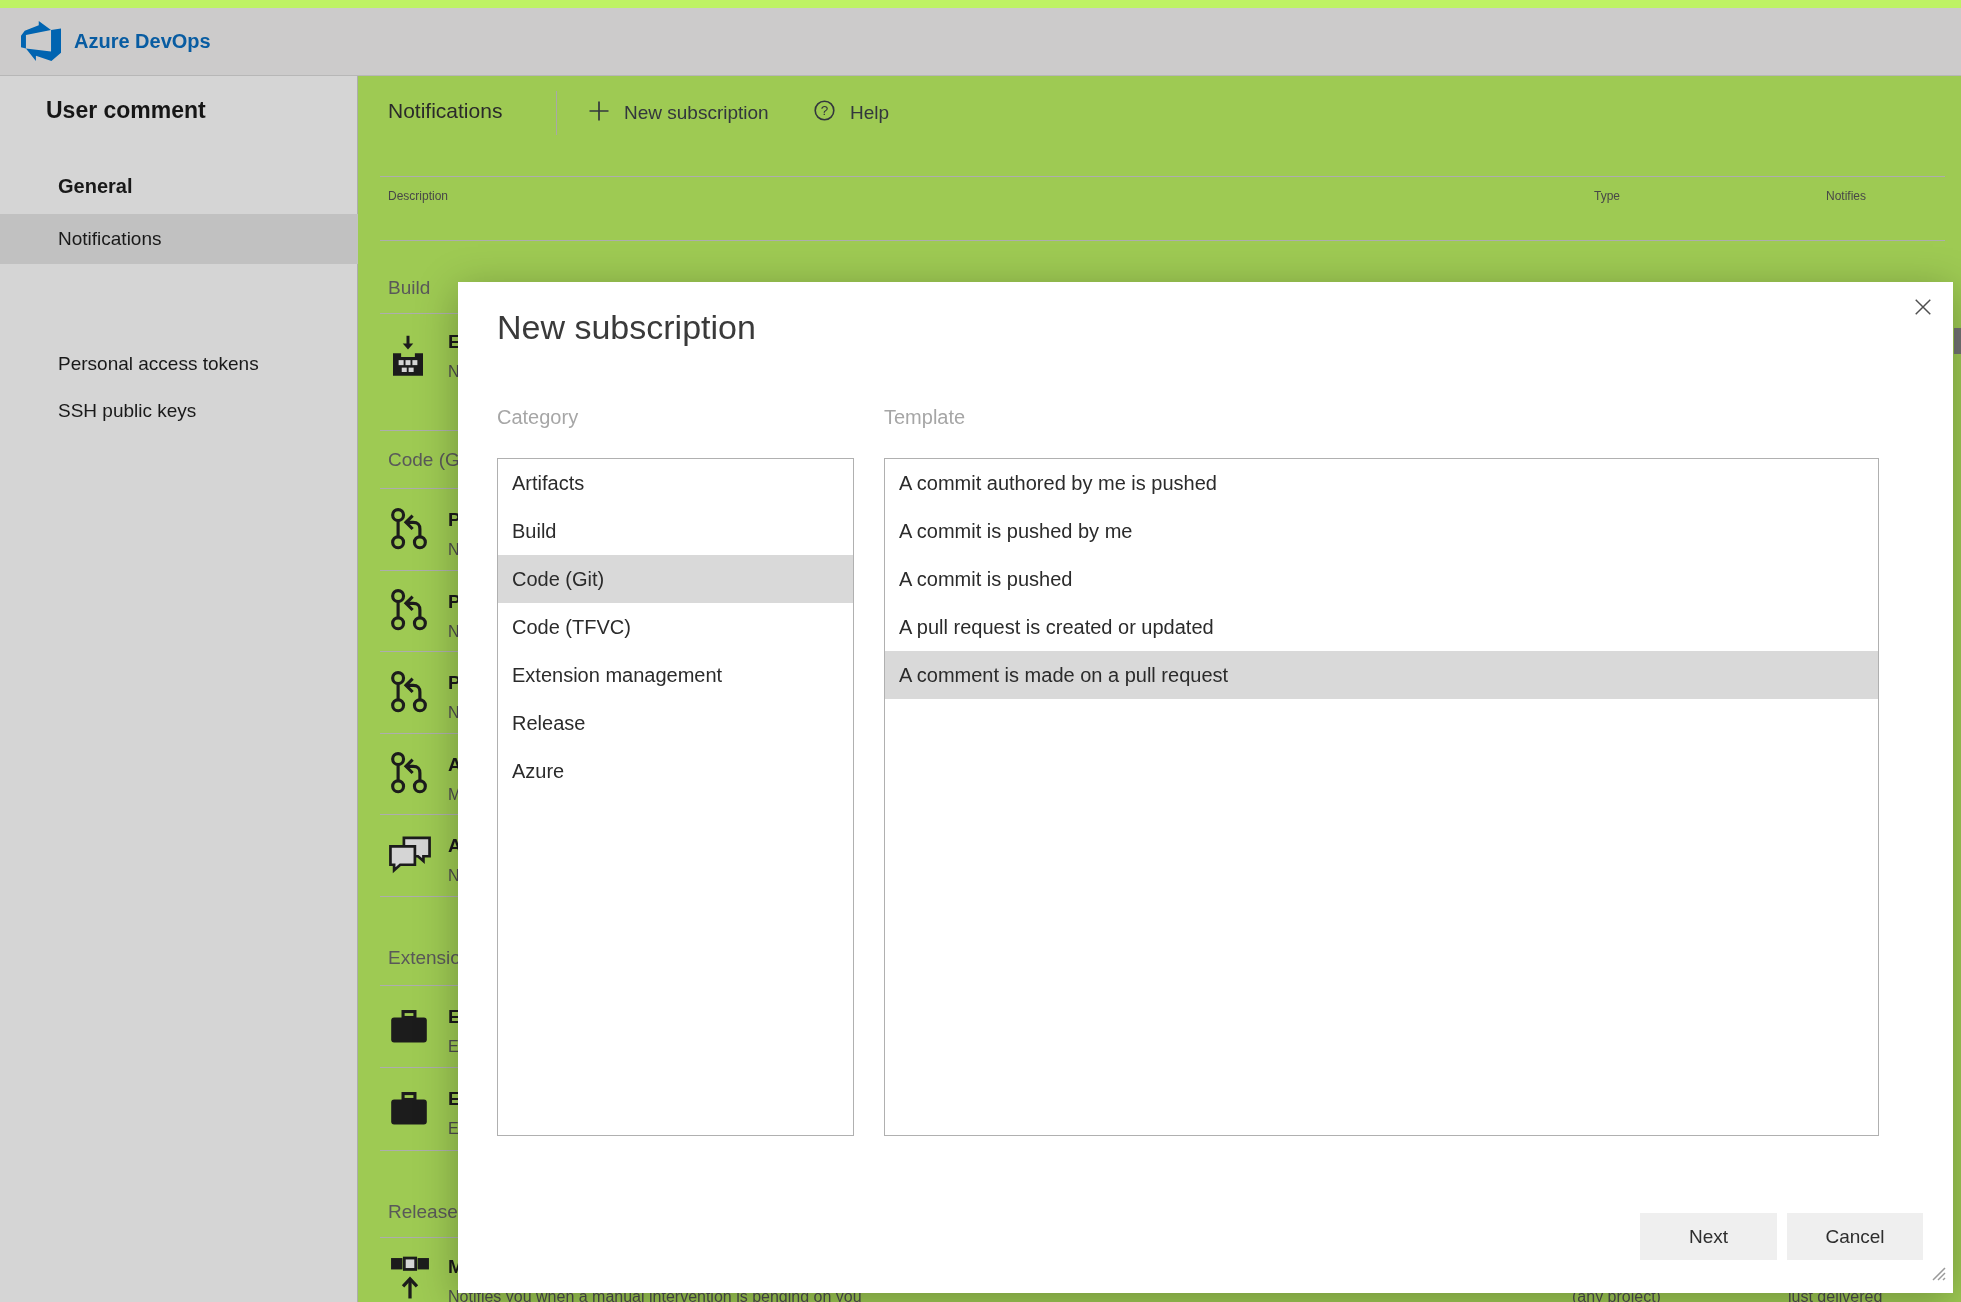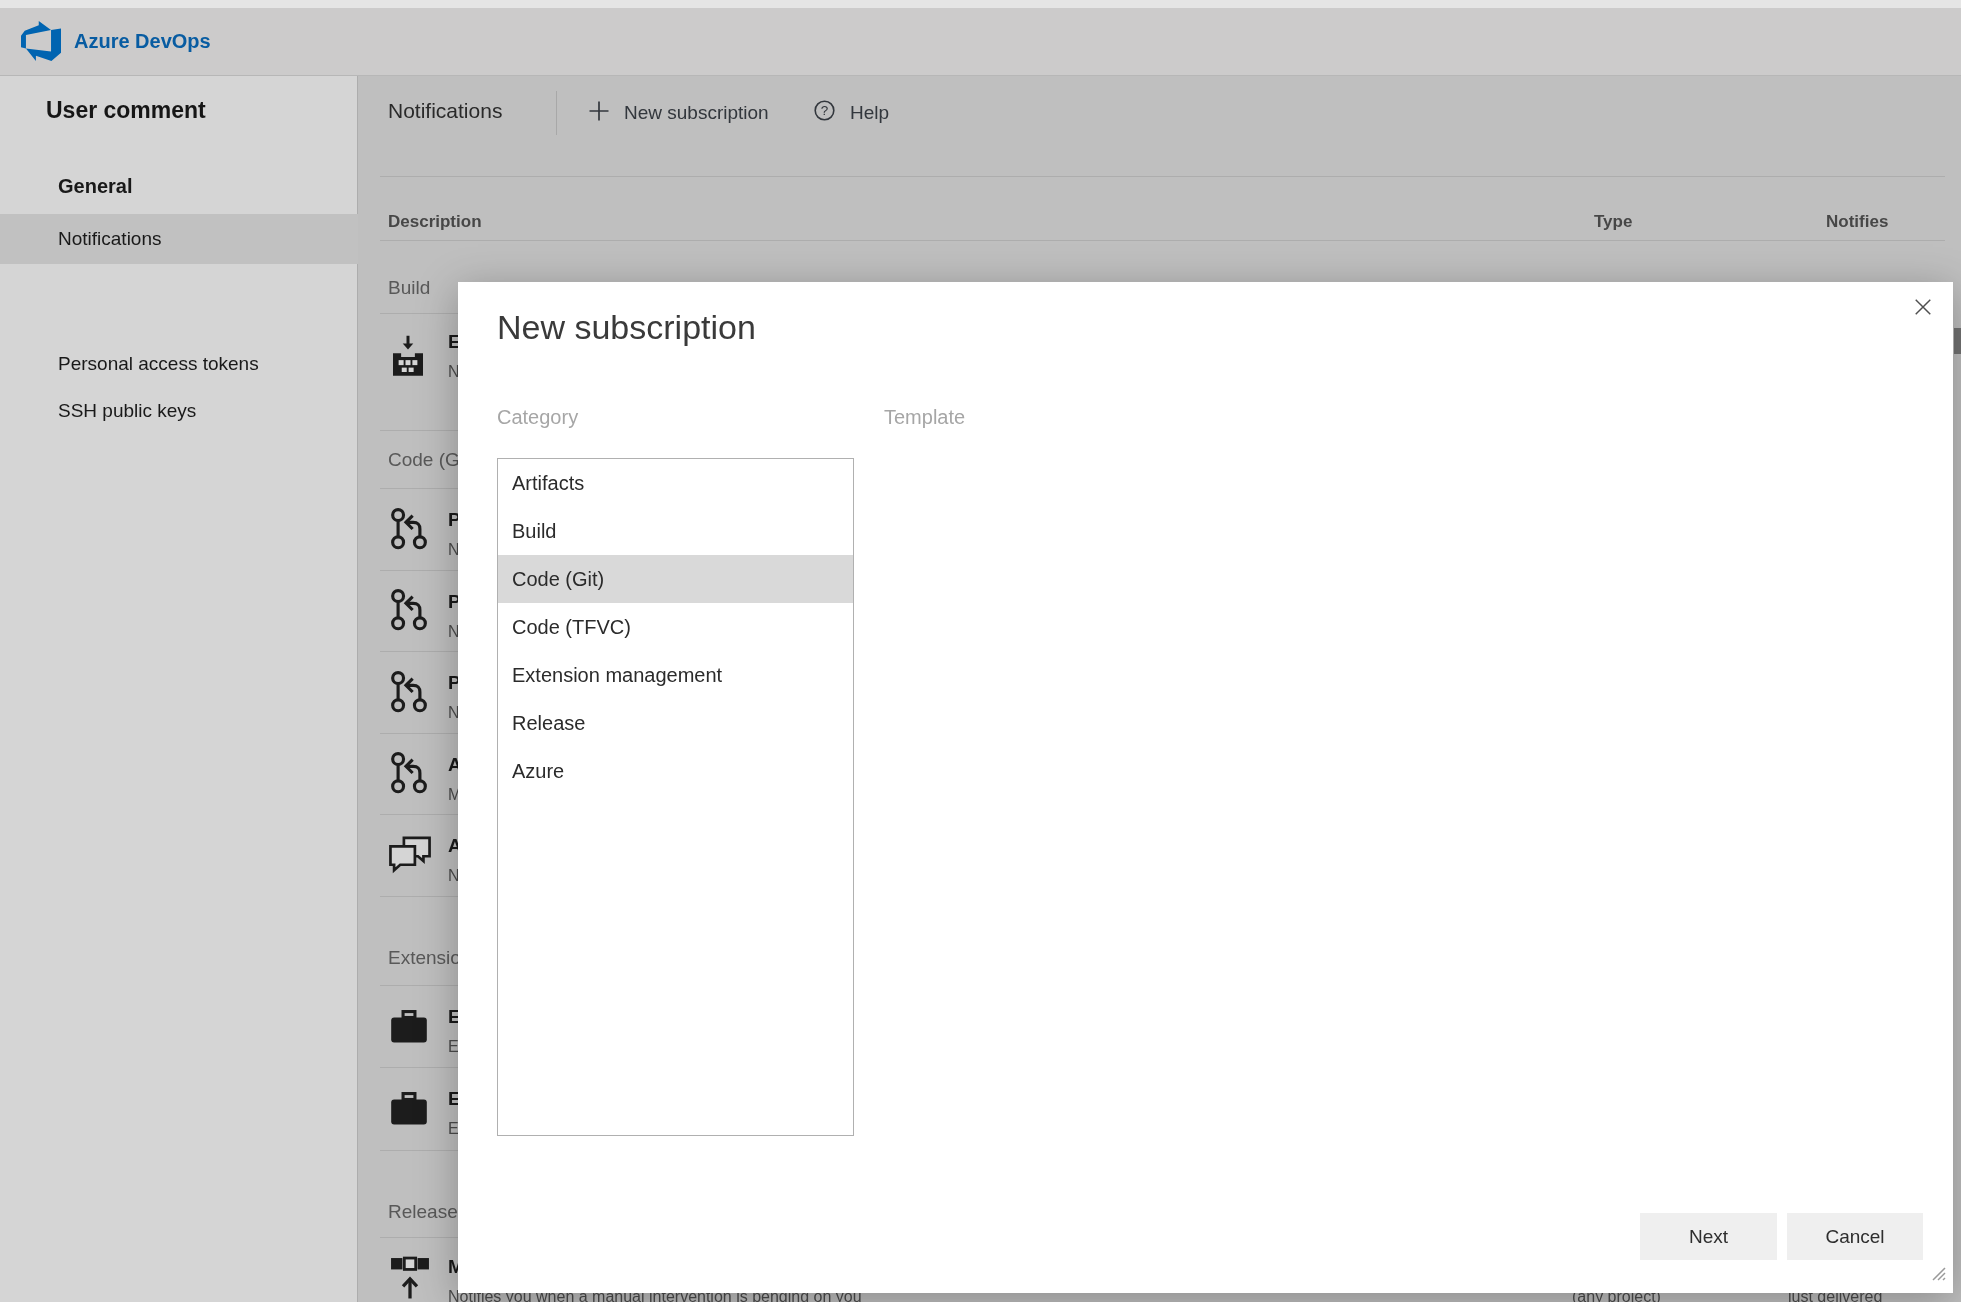--- a/index.html
+++ b/index.html
@@ -1,37 +1,37 @@
 <!DOCTYPE html>
 <html><head>
 <meta charset="utf-8">
 <style>
   html,body{margin:0;padding:0;background:#fff;}
-  .screen{position:relative;width:1961px;height:1302px;overflow:hidden;background:#e5e5e5;
+  .screen{position:relative;width:1961px;height:1302px;overflow:hidden;background:#bef264;
           font-family:"Liberation Sans","DejaVu Sans",sans-serif;color:#222;}
 
   
   .topbar{position:absolute;left:0;top:8px;width:1961px;height:67px;background:#f5f4f3;border-bottom:1px solid #dcdcdc;}
   .logo{position:absolute;left:21px;top:13px;}
   .brand{position:absolute;left:74px;top:0;height:67px;line-height:67px;font-size:20px;font-weight:700;color:#0a6fc2;}
 
   
   .sidebar{position:absolute;left:0;top:76px;width:358px;height:1226px;background:#fff;border-right:1px solid #cfcfcf;box-sizing:border-box;}
   .side-title{position:absolute;left:46px;top:97px;font-size:23px;font-weight:700;color:#1b1b1b;}
   .side-item{position:absolute;left:0;width:358px;height:50px;line-height:50px;padding-left:58px;box-sizing:border-box;color:#1f1f1f;cursor:pointer;}
   .side-head{font-size:20px;font-weight:600;}
   .side-link{font-size:19px;font-weight:400;}
   .side-sel{background:#e8e8e8;}
 
   
   .hline{position:absolute;left:380px;width:1565px;height:1px;background:#d0d0d0;}
   .toolbar-title{position:absolute;left:388px;top:99px;font-size:21px;color:#333;}
   .tool-divider{position:absolute;left:556px;top:91px;width:1px;height:44px;background:#c9c9c9;}
   .tool-btn{position:absolute;top:91px;height:44px;display:flex;align-items:center;gap:14px;font-size:19px;color:#3d4249;cursor:pointer;}
-  .col-head{position:absolute;top:212px;font-size:17px;color:#565656;font-weight:bold;}
+  .col-head{position:absolute;top:189px;font-size:12px;color:#565656;}
   .sec-head{position:absolute;left:388px;font-size:19px;color:#6b6b6b;white-space:nowrap;}
   .row-icon{position:absolute;left:388px;}
   .frag-title{position:absolute;left:448px;font-size:19px;font-weight:600;color:#1f1f1f;white-space:nowrap;}
   .frag-sub{position:absolute;left:448px;font-size:16px;color:#5c5c5c;white-space:nowrap;}
   .scroll-sliver{position:absolute;left:1954px;top:328px;width:7px;height:26px;background:#8a8a8a;}
 
   
   .scrim{position:absolute;left:0;top:8px;width:1961px;height:1294px;background:rgba(0,0,0,0.165);z-index:40;}
 
   
@@ -254,20 +254,27 @@
     <div class="listbox list-category">
       <div class="list-item">Artifacts</div>
       <div class="list-item">Build</div>
       <div class="list-item item-sel">Code (Git)</div>
       <div class="list-item">Code (TFVC)</div>
       <div class="list-item">Extension management</div>
       <div class="list-item">Release</div>
       <div class="list-item">Azure</div>
     </div>
 
+    <div class="listbox list-template">
+      <div class="list-item">A commit authored by me is pushed</div>
+      <div class="list-item">A commit is pushed by me</div>
+      <div class="list-item">A commit is pushed</div>
+      <div class="list-item">A pull request is created or updated</div>
+      <div class="list-item item-sel">A comment is made on a pull request</div>
+    </div>
 
     <button class="dlg-btn btn-next">Next</button>
     <button class="dlg-btn btn-cancel">Cancel</button>
 
     <div class="gripper">
       <svg width="18" height="18" viewBox="0 0 18 18">
           <g stroke="#9a9a9a" stroke-width="1.5" fill="none">
             <path d="M16 4 4 16"></path>
             <path d="M16 9 9 16"></path>
             <path d="M16 14 14 16"></path>

